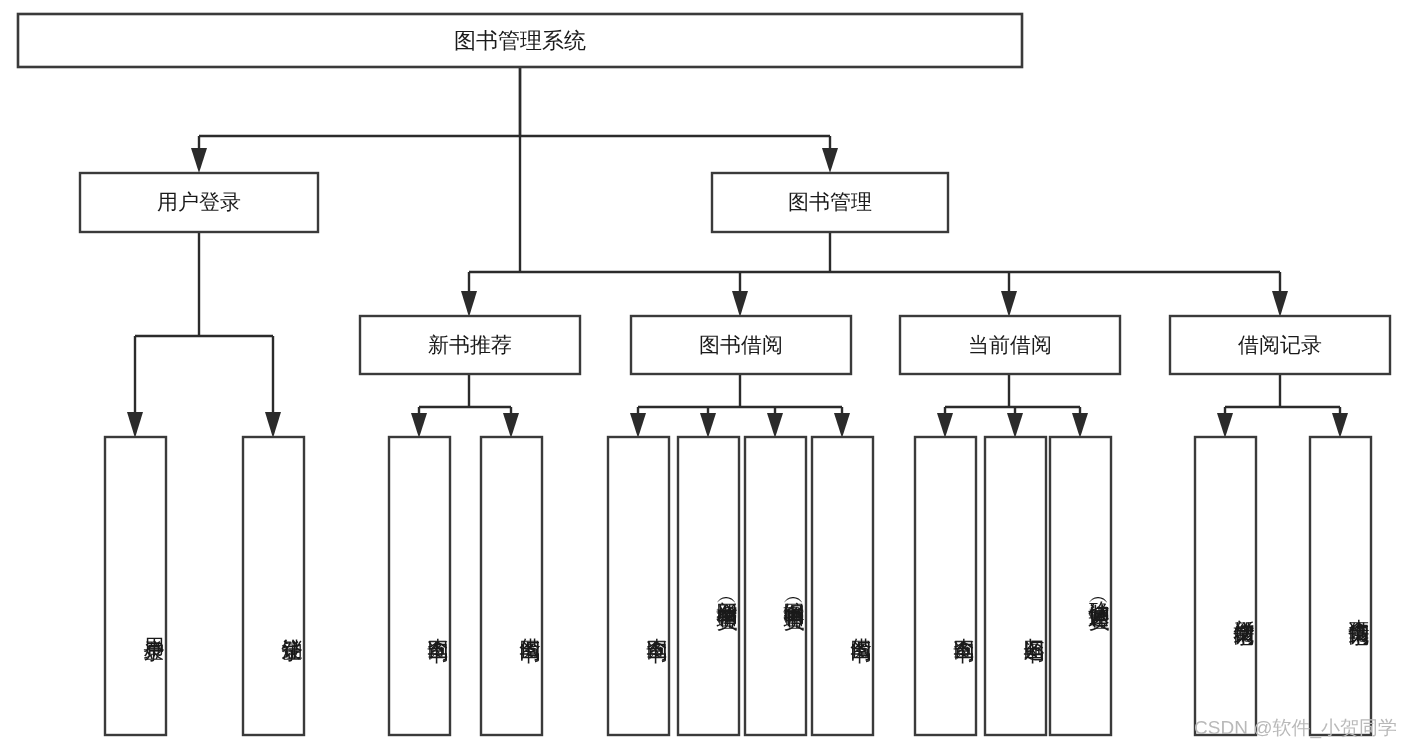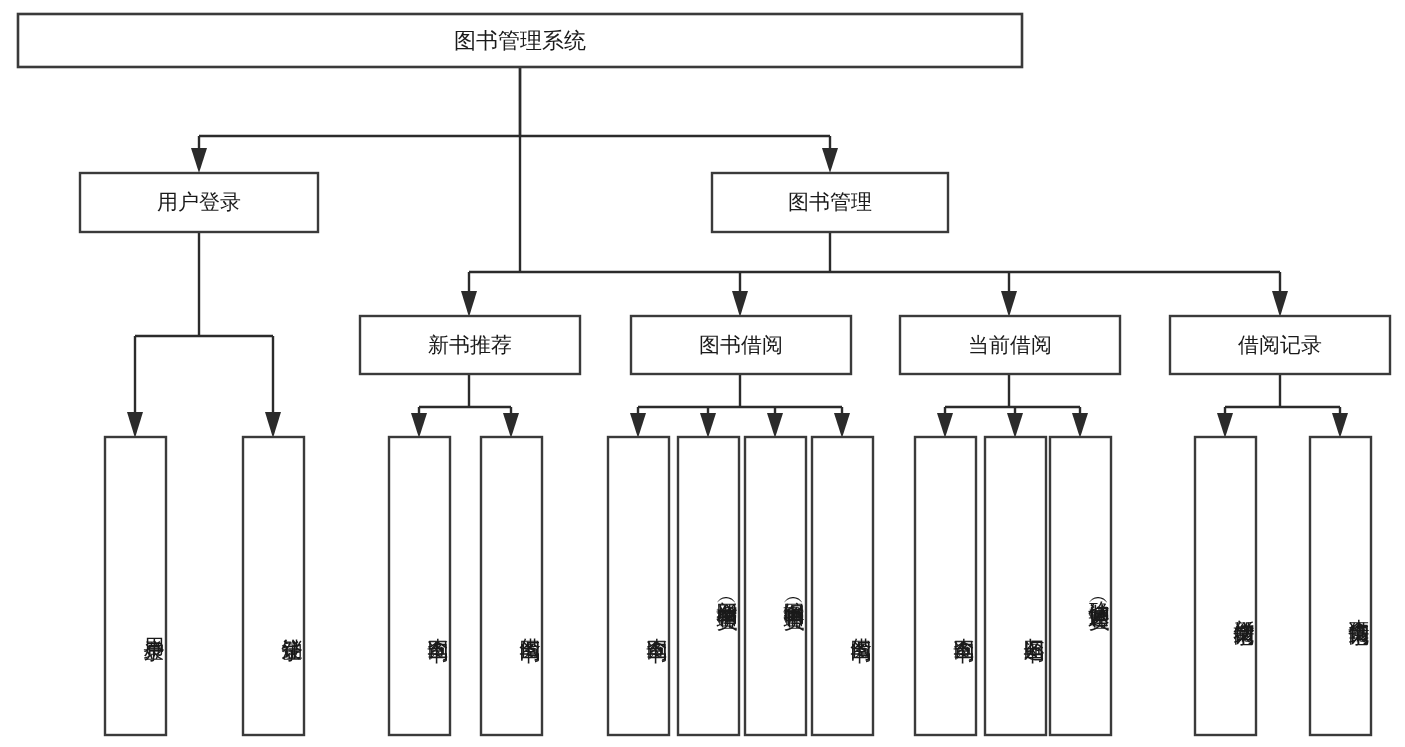--- a/index.html
+++ b/index.html
@@ -216,13 +216,14 @@
   <div class="vlabel" style="left:608px; top:437px; width:61px; height:298px; padding-top:76px; box-sizing:border-box;">查询图书</div>
   <div class="vlabel" style="left:678px; top:437px; width:61px; height:298px; padding-top:10px; box-sizing:border-box;">新增图书（管理员）</div>
   <div class="vlabel" style="left:745px; top:437px; width:61px; height:298px; padding-top:10px; box-sizing:border-box;">编辑图书（管理员）</div>
   <div class="vlabel" style="left:812px; top:437px; width:61px; height:298px; padding-top:76px; box-sizing:border-box;">借阅图书</div>
   <div class="vlabel" style="left:915px; top:437px; width:61px; height:298px; padding-top:76px; box-sizing:border-box;">查询图书</div>
   <div class="vlabel" style="left:985px; top:437px; width:61px; height:298px; padding-top:76px; box-sizing:border-box;">归还图书</div>
   <div class="vlabel" style="left:1050px; top:437px; width:61px; height:298px; padding-top:10px; box-sizing:border-box;">确认归还（管理员）</div>
   <div class="vlabel" style="left:1195px; top:437px; width:61px; height:298px; padding-top:40px; box-sizing:border-box;">新增借阅记录</div>
   <div class="vlabel" style="left:1310px; top:437px; width:61px; height:298px; padding-top:40px; box-sizing:border-box;">查询借阅记录</div>
 
+  <div class="watermark">CSDN @软件_小贺同学</div>
 </div>
 
 </body></html>

